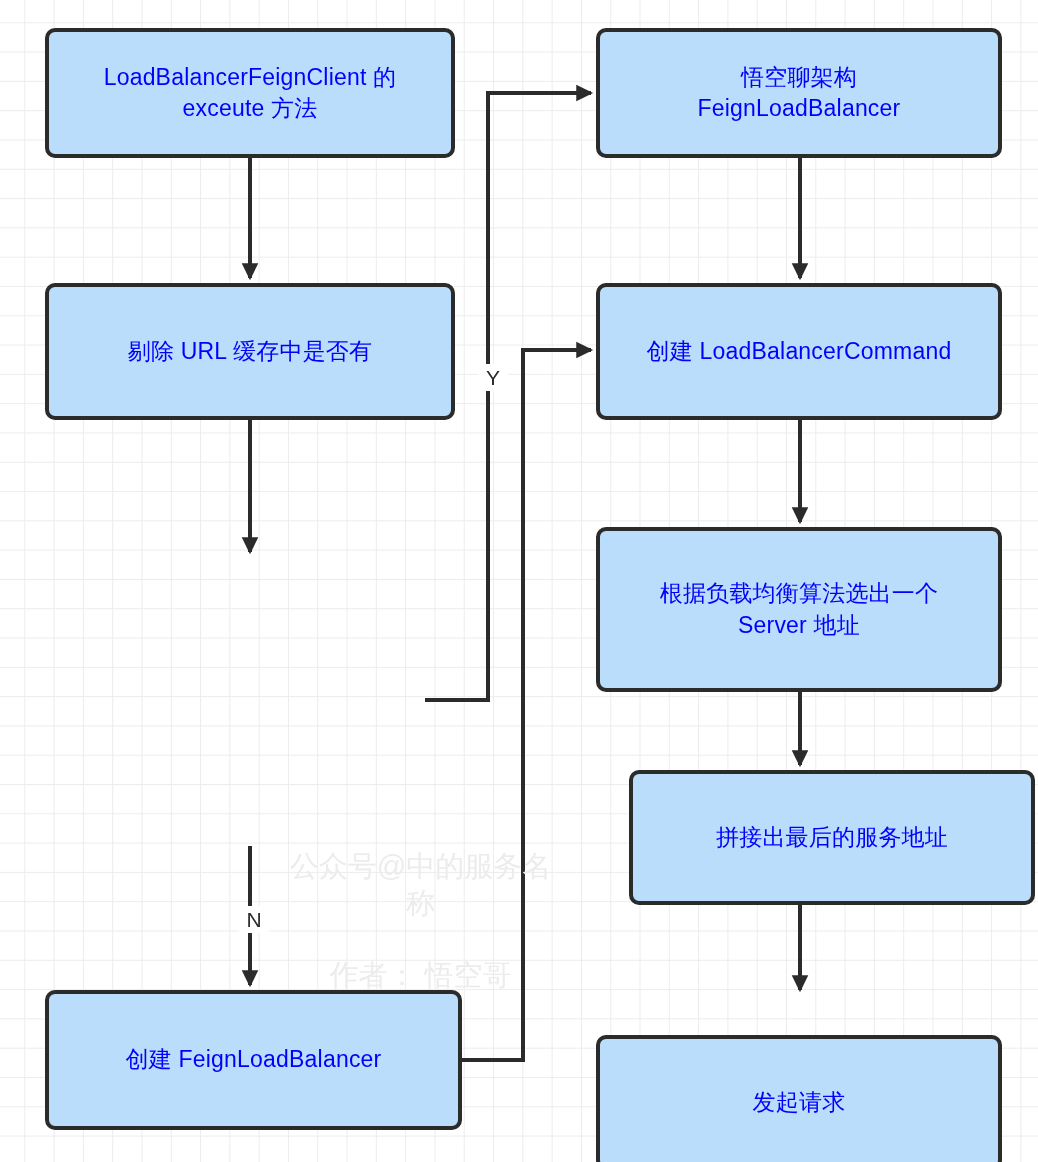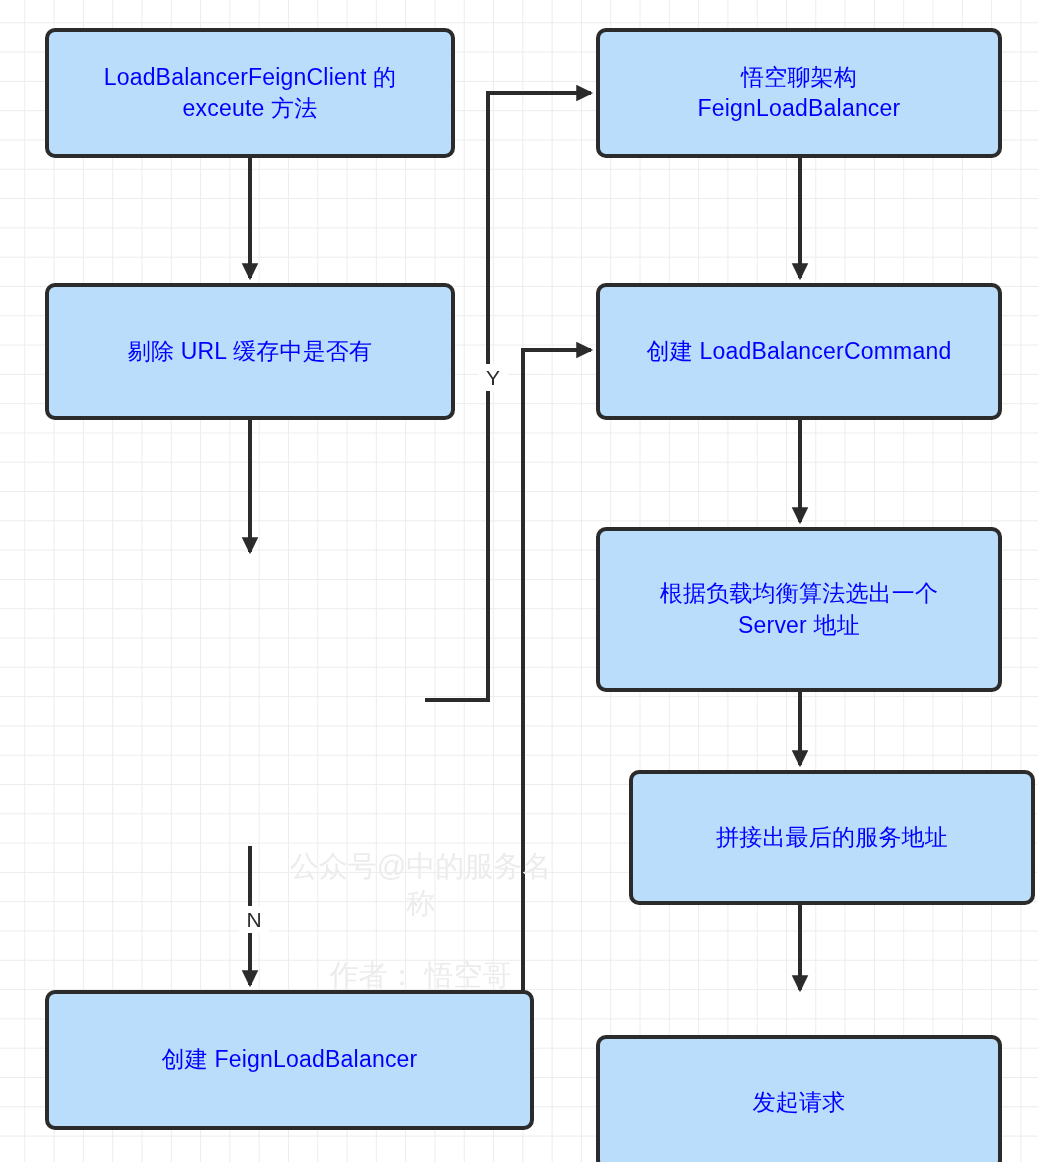--- a/index.html
+++ b/index.html
@@ -123,21 +123,21 @@
   <div class="node proc" style="left:45px; top:28px; width:410px; height:130px;">
     <span class="lbl" style="white-space:pre-line;">LoadBalancerFeignClient 的
 exceute 方法</span>
   </div>
 
   <div class="node proc" style="left:45px; top:283px; width:410px; height:137px;">
     <span class="lbl" style="white-space:pre-line;">剔除 URL 缓存中是否有</span>
   </div>
 
 
-  <div class="node proc" style="left:45px; top:990px; width:489px; height:140px;">
+  <div class="node proc" style="left:45px; top:990px; width:417px; height:140px;">
     <span class="lbl" style="white-space:pre-line;">创建 FeignLoadBalancer</span>
   </div>
 
   <div class="node proc" style="left:596px; top:28px; width:406px; height:130px;">
     <span class="lbl" style="white-space:pre-line;">悟空聊架构
 FeignLoadBalancer</span>
   </div>
 
   <div class="node proc" style="left:596px; top:283px; width:406px; height:137px;">
     <span class="lbl" style="white-space:pre-line;text-align:center;">创建 LoadBalancerCommand</span>

